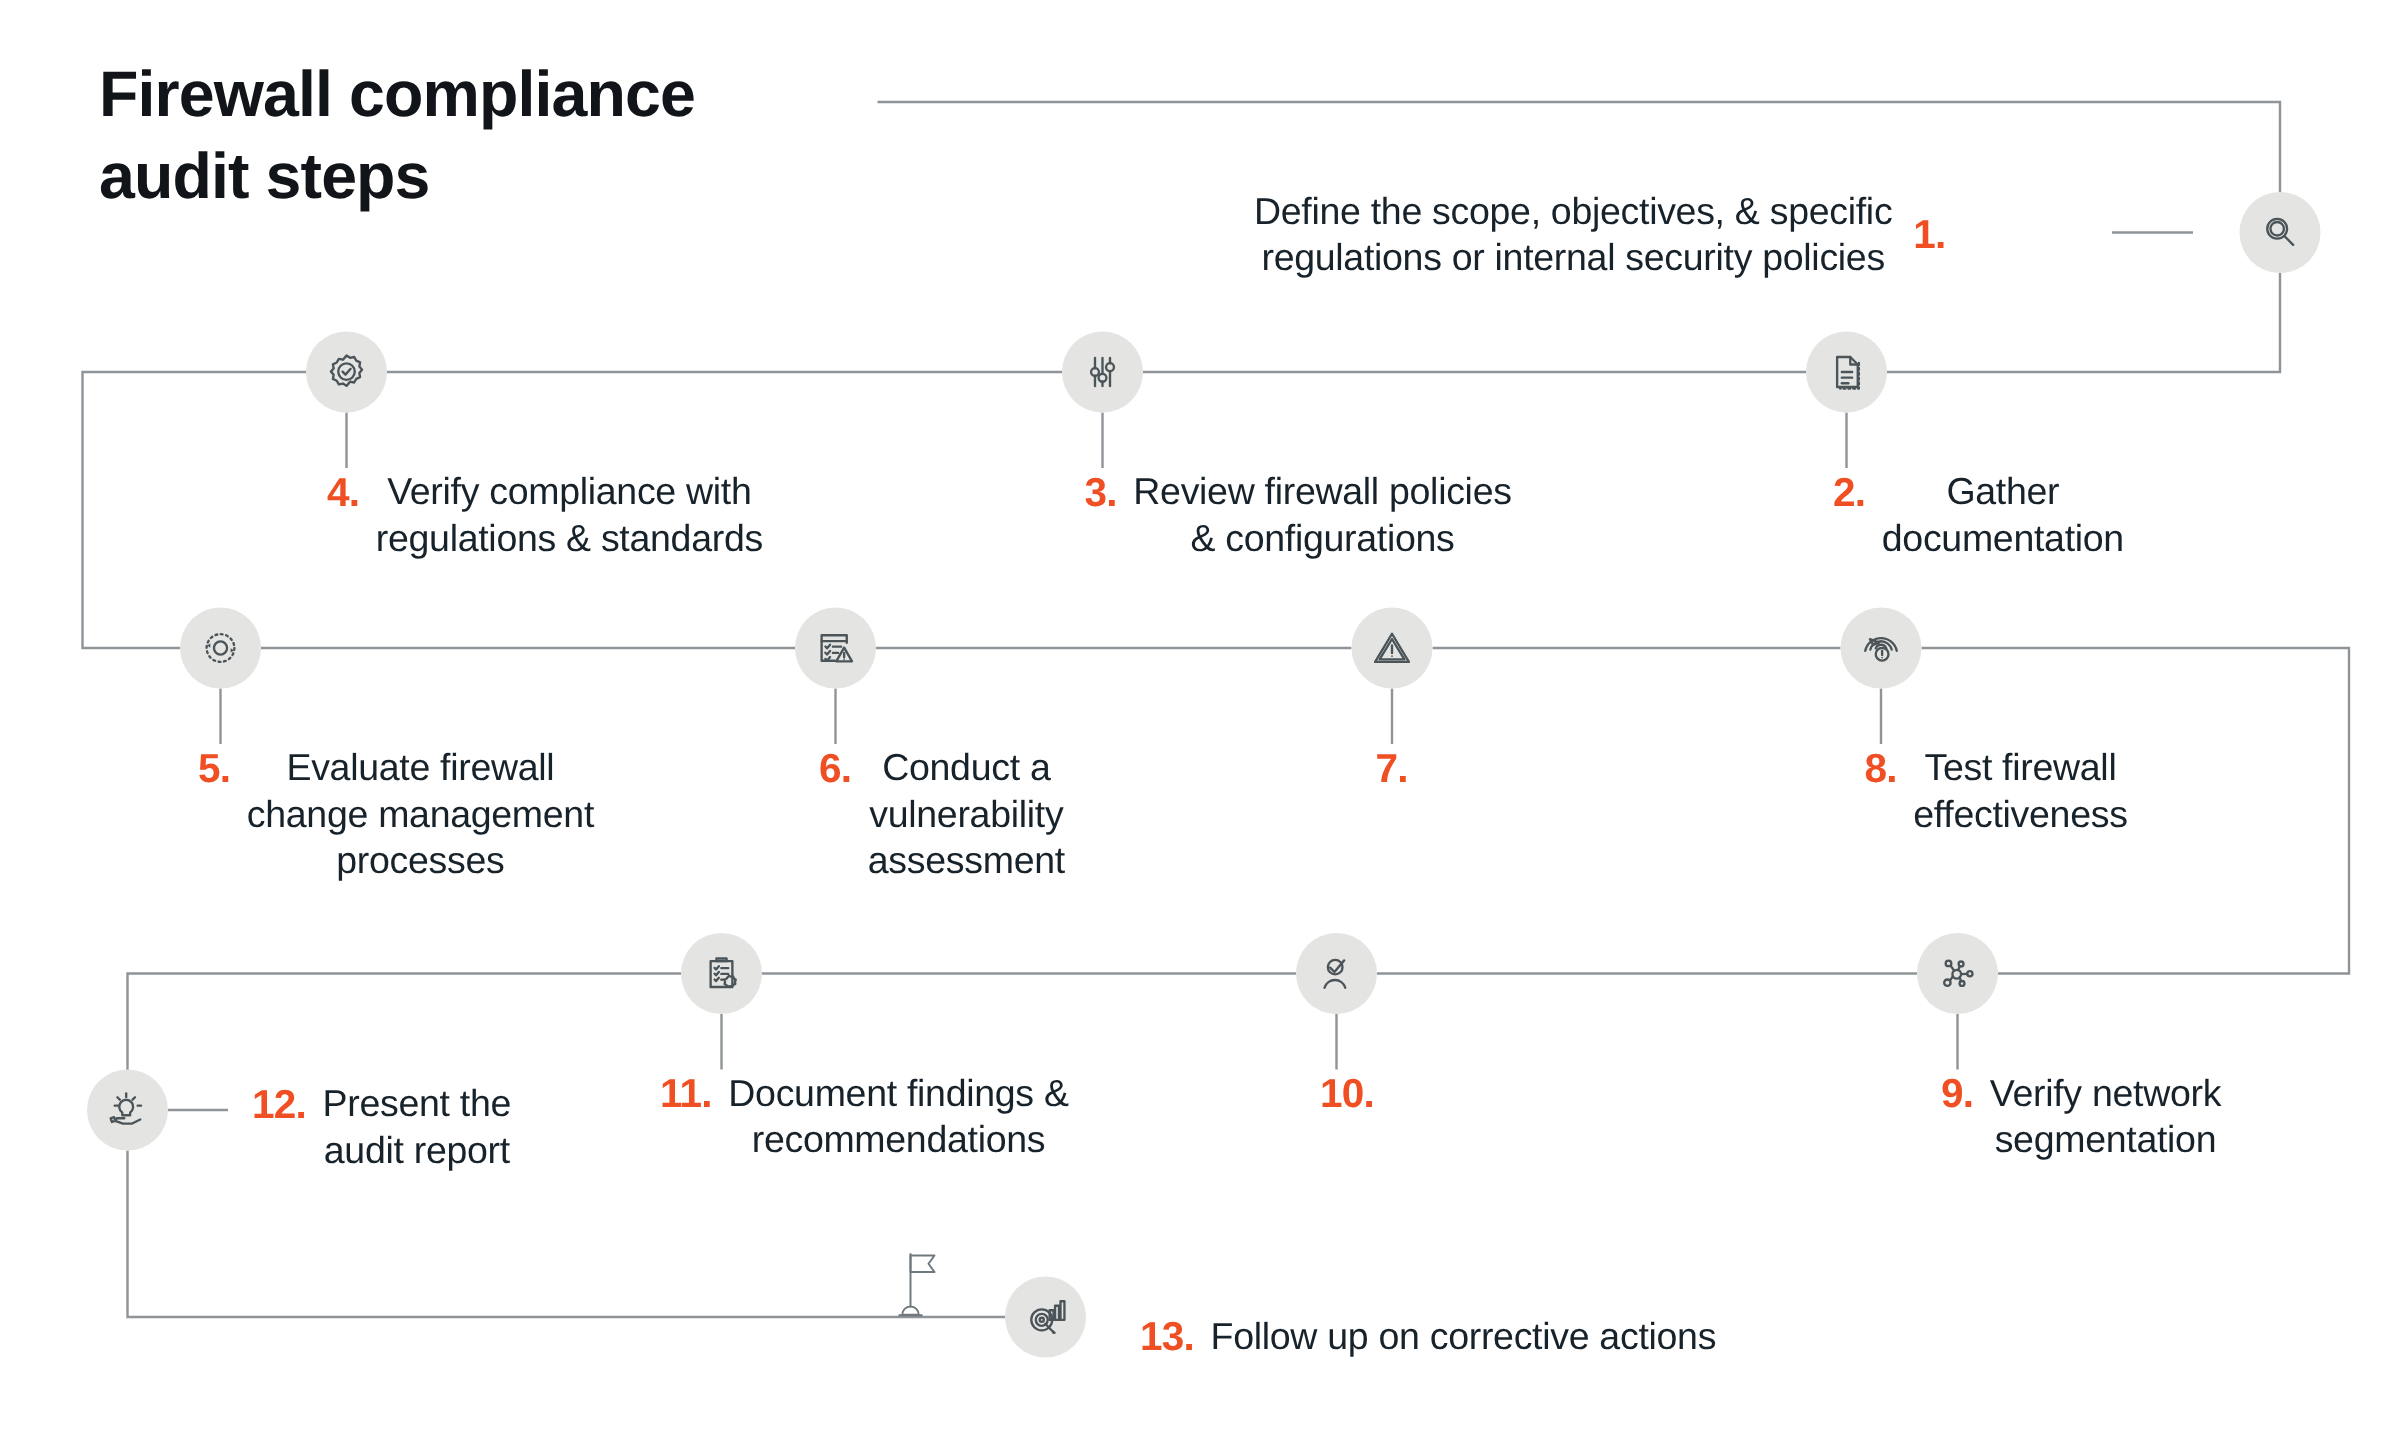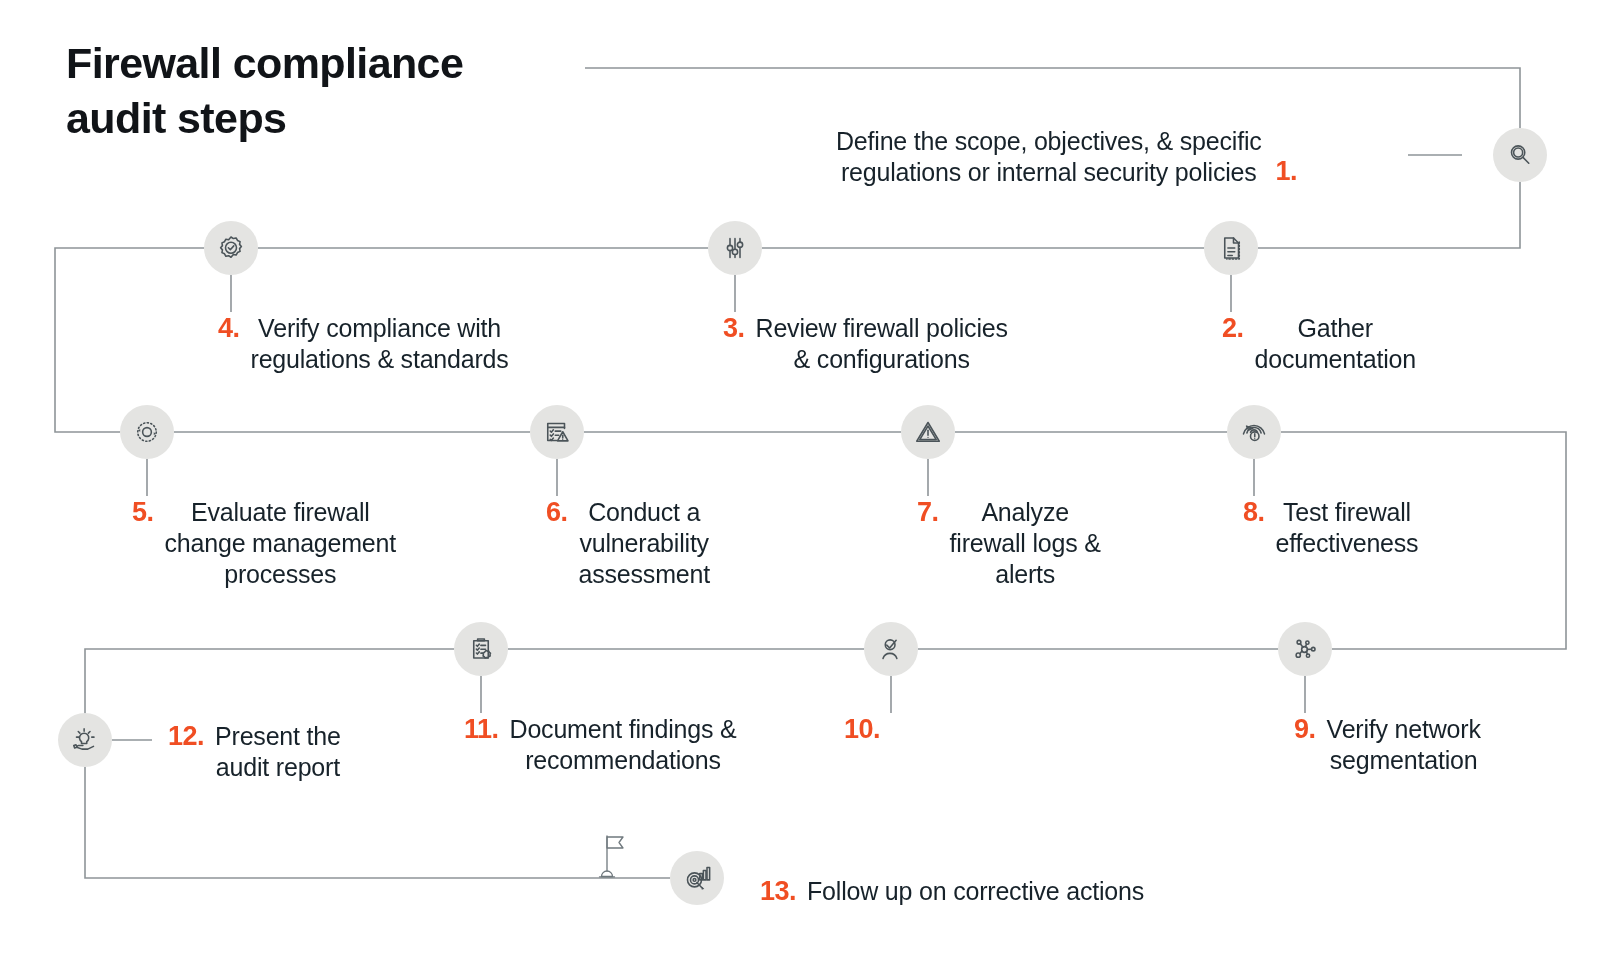--- a/index.html
+++ b/index.html
@@ -84,21 +84,21 @@
     color: #17222a;
     font-size: 25px;
     font-weight: 400;
     line-height: 1.24;
     letter-spacing: -0.2px;
     white-space: pre-line;
     text-align: center;
   }
   
   .step.lead {
-    align-items: flex-end;
+    align-items: center;
     gap: 14px;
   }
   .step.lead .txt {
     text-align: center;
   }
   
   .flag {
     position: absolute;
   }
   .flag svg {
@@ -271,23 +271,20 @@
       <svg viewBox="0 0 24 24">
         <path d="M12 4.4 L21 19.4 H3 Z"></path>
         <path d="M12 7.2 L18.6 18.1 H5.4 Z"></path>
         <line x1="12" y1="10.6" x2="12" y2="14.6"></line>
         <circle cx="12" cy="16.3" r="0.5" fill="#4b5459" stroke="none"></circle>
       </svg>
     </span>
   </div>
   <div class="step" style="left:917px; top:497px;">
     <div class="num">7.</div>
-    <div class="txt">Analyze
-firewall logs &amp;
-alerts</div>
   </div>
 
   <div class="node" style="left:1227px; top:405px;">
     <span>
       <svg viewBox="0 0 24 24">
         <path d="M3.6 13.5 A8.6 8.6 0 0 1 20.4 13.5"></path>
         <path d="M6.3 12.8 A5.9 5.9 0 0 1 17.7 12.8"></path>
         <path d="M9.2 12.2 A3 3 0 0 1 14.8 12.2"></path>
         <path d="M11 9.1 L6.1 7.3 l1.7 3.1z" stroke-linejoin="round"></path>
         <circle cx="12.6" cy="15.3" r="3.4"></circle>
@@ -327,40 +324,40 @@
 
   <div class="node" style="left:864px; top:622px;">
     <span>
       <svg viewBox="0 0 24 24">
         <circle cx="11.3" cy="8.6" r="3.9"></circle>
         <path d="M5.6 19.6 a5.8 5.8 0 0 1 11.1 0"></path>
         <path d="M8.6 8.9 l2.3 2.3 5.2-6.2"></path>
       </svg>
     </span>
   </div>
-  <div class="step" style="left:844px; top:714px;">
+  <div class="step" style="left:880px; top:714px;">
     <div class="num">10.</div>
   </div>
 
   <div class="node" style="left:454px; top:622px;">
     <span>
       <svg viewBox="0 0 24 24">
         <path d="M6.2 5.4 h11.6 v13.8 h-11.6 z"></path>
         <path d="M9.3 5.4 v-1.4 h5.4 v1.4 z"></path>
         <path d="M8.3 9 l.8.85 1.5-1.75"></path>
         <line x1="11.9" y1="9.1" x2="15.6" y2="9.1"></line>
         <path d="M8.3 12.1 l.8.85 1.5-1.75"></path>
         <line x1="11.9" y1="12.2" x2="15.6" y2="12.2"></line>
         <path d="M8.3 15.2 l.8.85 1.5-1.75"></path>
         <line x1="11.9" y1="15.3" x2="13.3" y2="15.3"></line>
         <path d="M16 13.2 l1.05.5 1.15-.1.45 1.05 .95.65-.4 1.1.15 1.15-1.05.5-.75.9-1.15-.2-1.1.4-.65-.95-1-.6.25-1.15-.3-1.1 1-.55z"></path>
       </svg>
     </span>
   </div>
-  <div class="step" style="left:464px; top:714px;">
+  <div class="step" style="left:440px; top:714px;">
     <div class="num">11.</div>
     <div class="txt">Document findings &amp;
 recommendations</div>
   </div>
 
   <div class="node" style="left:58px; top:713px;">
     <span>
       <svg viewBox="0 0 24 24">
         <path d="M13.4 13.3 a3.7 3.7 0 1 0 -4.2 0 v1.5 h4.2 z"></path>
         <line x1="11.3" y1="3.1" x2="11.3" y2="5"></line>

